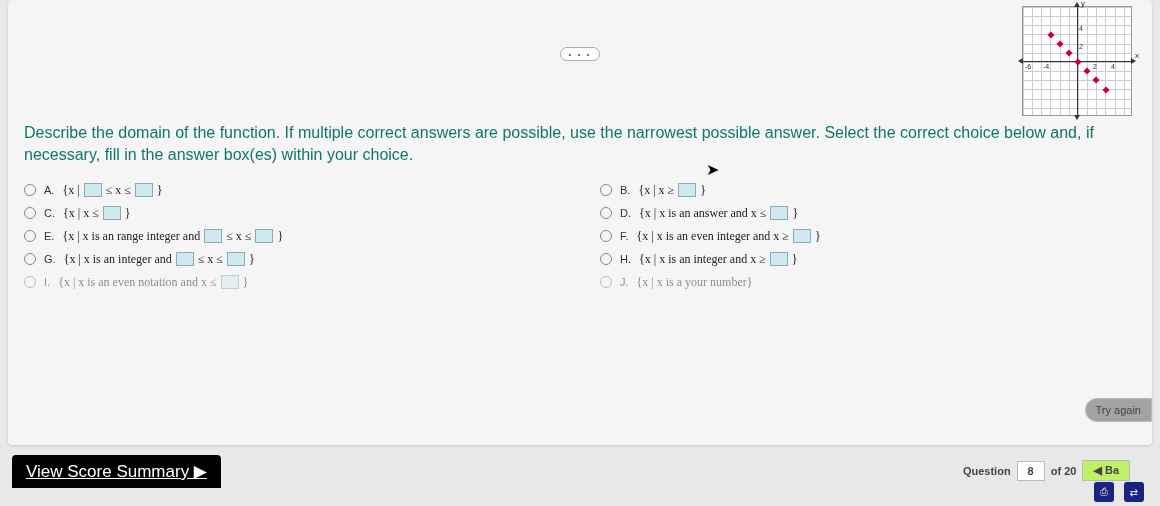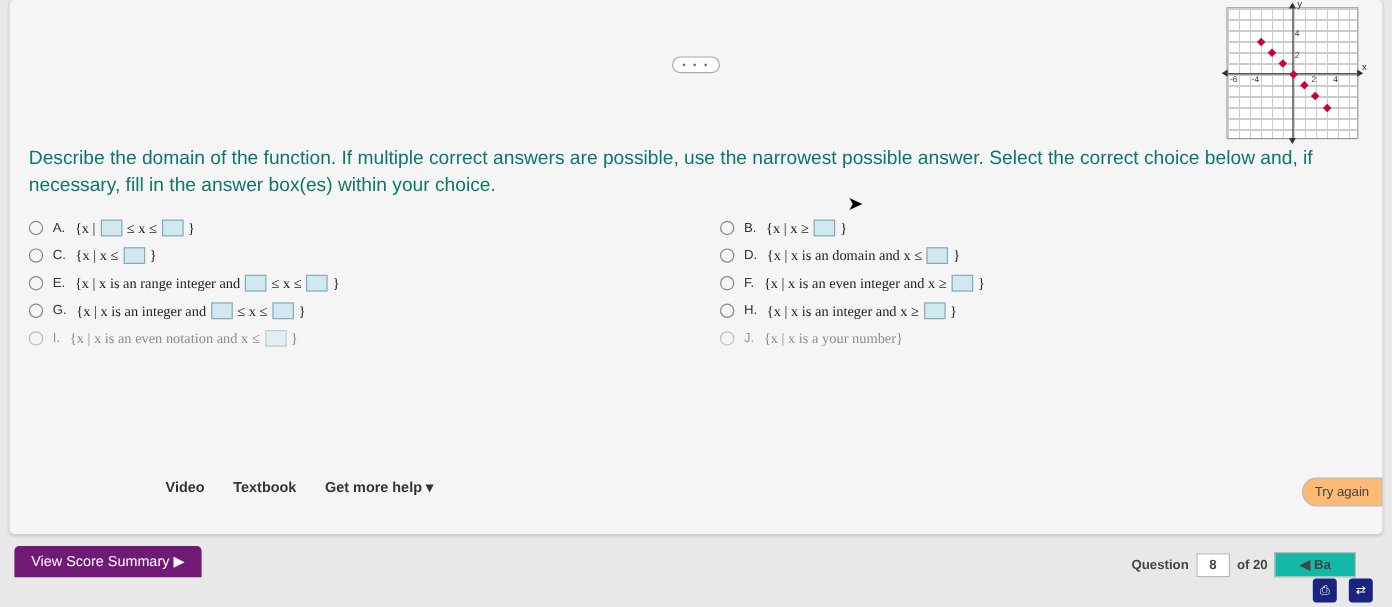--- a/index.html
+++ b/index.html
@@ -128,61 +128,62 @@
       display: flex;
       gap: 24px;
       font-size: 12px;
     }
     .bottom-links span { color: #333; }
     .bottom-links .bold { font-weight: bold; }
     .try-again {
       position: absolute;
       right: 0;
       top: 398px;
-      background: #fdba74;
+      background: #a3a3a3;
       border: 1px solid #bbb;
       border-radius: 14px 0 0 14px;
       padding: 5px 10px;
       font-size: 11px;
       color: #444;
     }
     .footer {
       display: flex;
       justify-content: space-between;
       align-items: center;
       padding: 6px 12px 0;
       margin-top: 4px;
     }
     .score-summary {
-      background: #701a75;
+      background: #000000;
       color: #fff;
       padding: 6px 14px;
       border-radius: 4px 4px 0 0;
-      font-size: 12px;
+      font-size: 17px;
+      text-decoration: underline;
     }
     .question-nav {
       display: flex;
       align-items: center;
       gap: 6px;
       font-size: 11px;
       color: #444;
       position: absolute;
       right: 30px;
       top: 460px;
       font-weight: bold;
     }
     .q-num {
       border: 1px solid #bbb;
       background: #fff;
       padding: 3px 10px;
     }
     .back-btn {
       border: 1px solid #bbb;
-      background: #14b8a6;
-      padding: 3px 20px;
+      background: #bef264;
+      padding: 3px 10px;
     }
     .bottom-icons {
       position: absolute;
       right: 16px;
       bottom: 4px;
       display: flex;
       gap: 10px;
     }
     .icon-box {
       width: 20px;
@@ -266,21 +267,21 @@
       <span class="choice-text">
         <span>{x | x ≤ </span>
         <span class="inputbox"></span>
         <span>}</span>
       </span>
     </div>
     <div class="choice">
       <span class="radio"></span>
       <span class="choice-label">D.</span>
       <span class="choice-text">
-        <span>{x | x is an domain and x ≤ </span>
+        <span>{x | x is an answer and x ≤ </span>
         <span class="inputbox"></span>
         <span>}</span>
       </span>
     </div>
 
     <div class="choice">
       <span class="radio"></span>
       <span class="choice-label">E.</span>
       <span class="choice-text">
         <span>{x | x is an range integer and </span>
@@ -332,28 +333,20 @@
     </div>
     <div class="choice" style="opacity:0.5;">
       <span class="radio"></span>
       <span class="choice-label">J.</span>
       <span class="choice-text">
         <span>{x | x is a your number}</span>
       </span>
     </div>
   </div>
 
-  <div class="bottom-links">
-    <span class="bold">Video</span>
-    <span class="bold">Textbook</span>
-    <span class="bold">
-      <span>Get more help</span>
-      <span>▾</span>
-    </span>
-  </div>
 
   <div class="try-again">Try again</div>
 
 </div>
 
 <div class="question-nav">
   <span>Question</span>
   <span class="q-num">8</span>
   <span>of 20</span>
   <span class="back-btn">◀  Ba</span>

